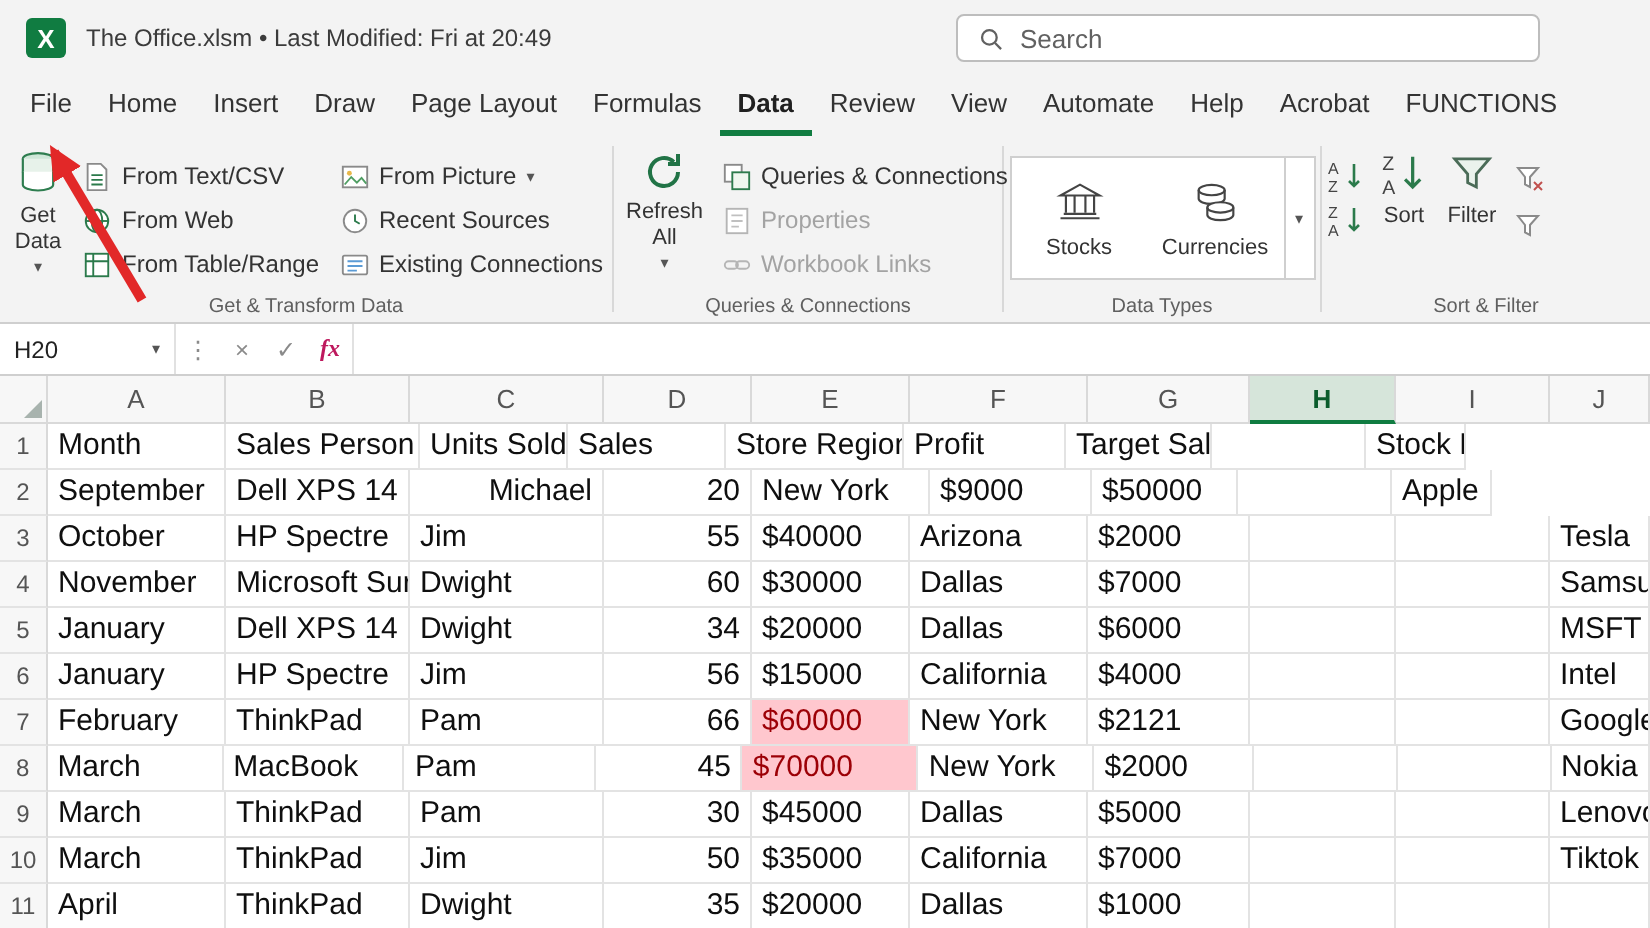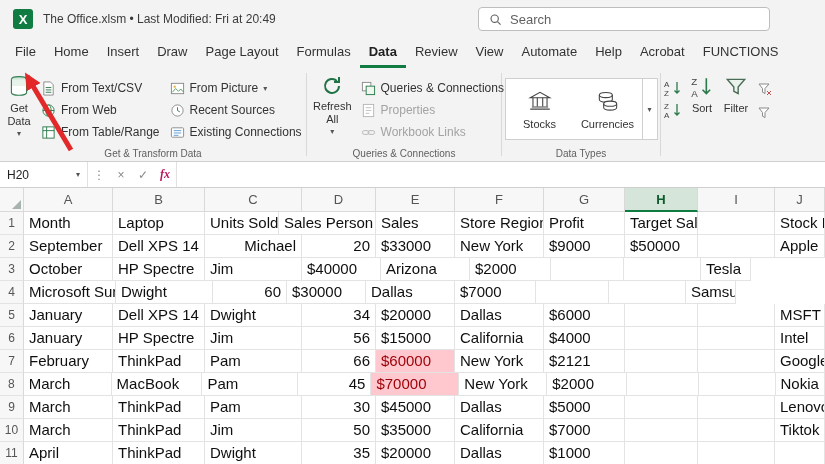--- a/index.html
+++ b/index.html
@@ -255,20 +255,21 @@
       </div>
       <div class="sliver">
         <svg class="ric" width="16" height="16" viewBox="0 0 16 16">
           <path d="M2 3h10l-4 4.5v5l-2.5-1.3V7.5z" fill="#fff" stroke="#8a8a8a"></path>
           <path d="M10 10l4 4M14 10l-4 4" stroke="#c0504d"></path>
         </svg>
         <svg class="ric" width="16" height="16" viewBox="0 0 16 16">
           <path d="M2 3h10l-4 4.5v5l-2.5-1.3V7.5z" fill="#fff" stroke="#8a8a8a"></path>
         </svg>
       </div>
+      <div class="group-label">Sort &amp; Filter</div>
     </div>
   </div>
 
   <div class="formula-bar">
     <div class="name-box">
       <span>H20</span>
       <span class="chev">▾</span>
     </div>
     <div class="fb-ico">⋮</div>
     <div class="fb-ico">×</div>
@@ -289,57 +290,57 @@
         <div class="g-colhead" style="width: 79px;">E</div>
         <div class="g-colhead" style="width: 89px;">F</div>
         <div class="g-colhead" style="width: 81px;">G</div>
         <div class="g-colhead active" style="width: 73px;">H</div>
         <div class="g-colhead" style="width: 77px;">I</div>
         <div class="g-colhead" style="width: 50px;">J</div>
       </div>
       <div class="g-row">
         <div class="g-rownum" style="width: 24px;">1</div>
         <div class="g-cell" style="width: 89px;">Month</div>
-        <div class="g-cell" style="width: 92px;">Laptop</div>
+        <div class="g-cell" style="width: 97px;">Sales Person</div>
         <div class="g-cell" style="width: 74px;">Units Sold</div>
-        <div class="g-cell" style="width: 97px;">Sales Person</div>
         <div class="g-cell" style="width: 79px;">Sales</div>
         <div class="g-cell" style="width: 89px;">Store Region</div>
         <div class="g-cell" style="width: 81px;">Profit</div>
         <div class="g-cell" style="width: 73px;">Target Sales</div>
         <div class="g-cell" style="width: 77px;"></div>
         <div class="g-cell" style="width: 50px;">Stock Name</div>
       </div>
       <div class="g-row">
         <div class="g-rownum" style="width: 24px;">2</div>
         <div class="g-cell" style="width: 89px;">September</div>
         <div class="g-cell" style="width: 92px;">Dell XPS 14</div>
         <div class="g-cell" style="width: 97px; text-align: right;">Michael</div>
         <div class="g-cell num" style="width: 74px;">20</div>
-        <div class="g-cell" style="width: 79px;">$33000</div>
         <div class="g-cell" style="width: 89px;">New York</div>
         <div class="g-cell" style="width: 81px;">$9000</div>
         <div class="g-cell" style="width: 73px;">$50000</div>
         <div class="g-cell" style="width: 77px;"></div>
         <div class="g-cell" style="width: 50px;">Apple</div>
       </div>
       <div class="g-row">
         <div class="g-rownum" style="width: 24px;">3</div>
         <div class="g-cell" style="width: 89px;">October</div>
         <div class="g-cell" style="width: 92px;">HP Spectre</div>
         <div class="g-cell" style="width: 97px;">Jim</div>
+        <div class="g-cell num" style="width: 74px;">55</div>
         <div class="g-cell" style="width: 79px;">$40000</div>
         <div class="g-cell" style="width: 89px;">Arizona</div>
         <div class="g-cell" style="width: 81px;">$2000</div>
         <div class="g-cell" style="width: 73px;"></div>
         <div class="g-cell" style="width: 77px;"></div>
         <div class="g-cell" style="width: 50px;">Tesla</div>
       </div>
       <div class="g-row">
         <div class="g-rownum" style="width: 24px;">4</div>
+        <div class="g-cell" style="width: 89px;">November</div>
         <div class="g-cell" style="width: 92px;">Microsoft Surface</div>
         <div class="g-cell" style="width: 97px;">Dwight</div>
         <div class="g-cell num" style="width: 74px;">60</div>
         <div class="g-cell" style="width: 79px;">$30000</div>
         <div class="g-cell" style="width: 89px;">Dallas</div>
         <div class="g-cell" style="width: 81px;">$7000</div>
         <div class="g-cell" style="width: 73px;"></div>
         <div class="g-cell" style="width: 77px;"></div>
         <div class="g-cell" style="width: 50px;">Samsung</div>
       </div>

